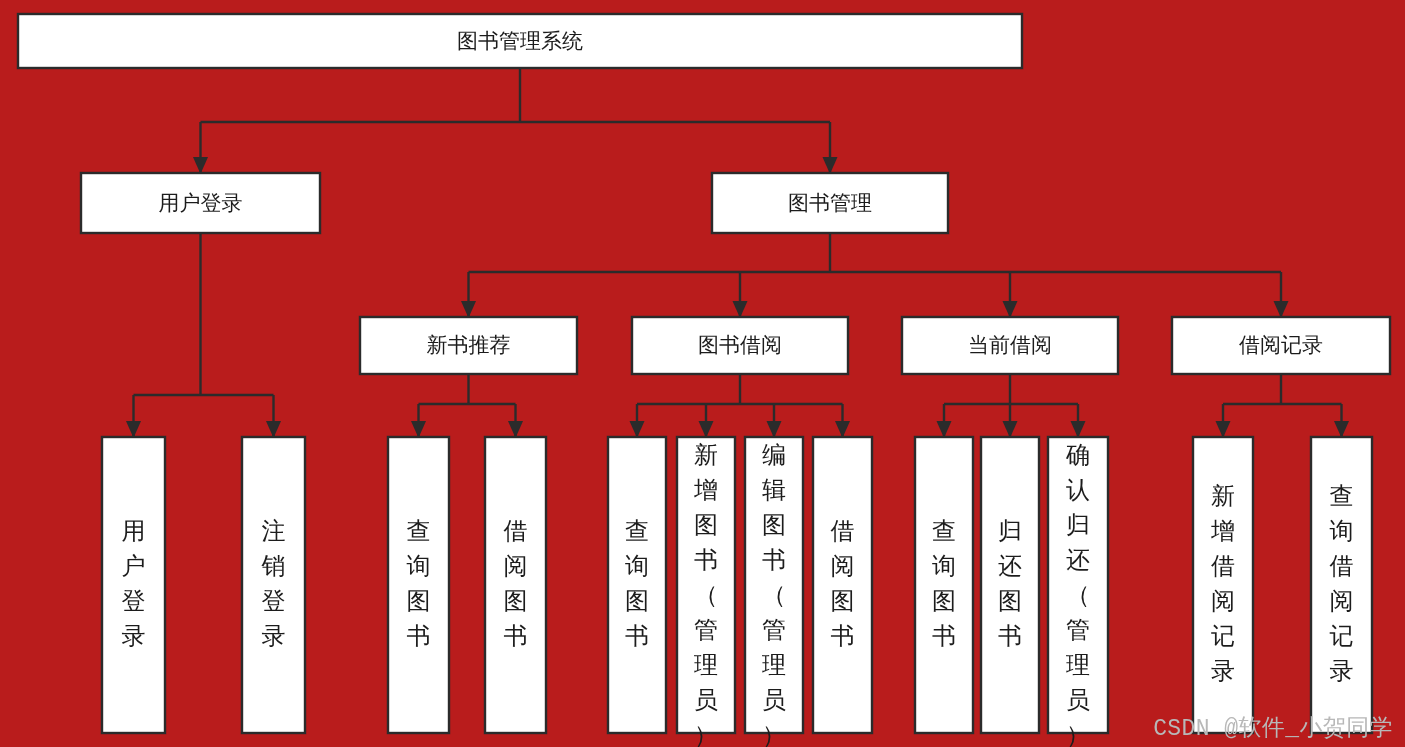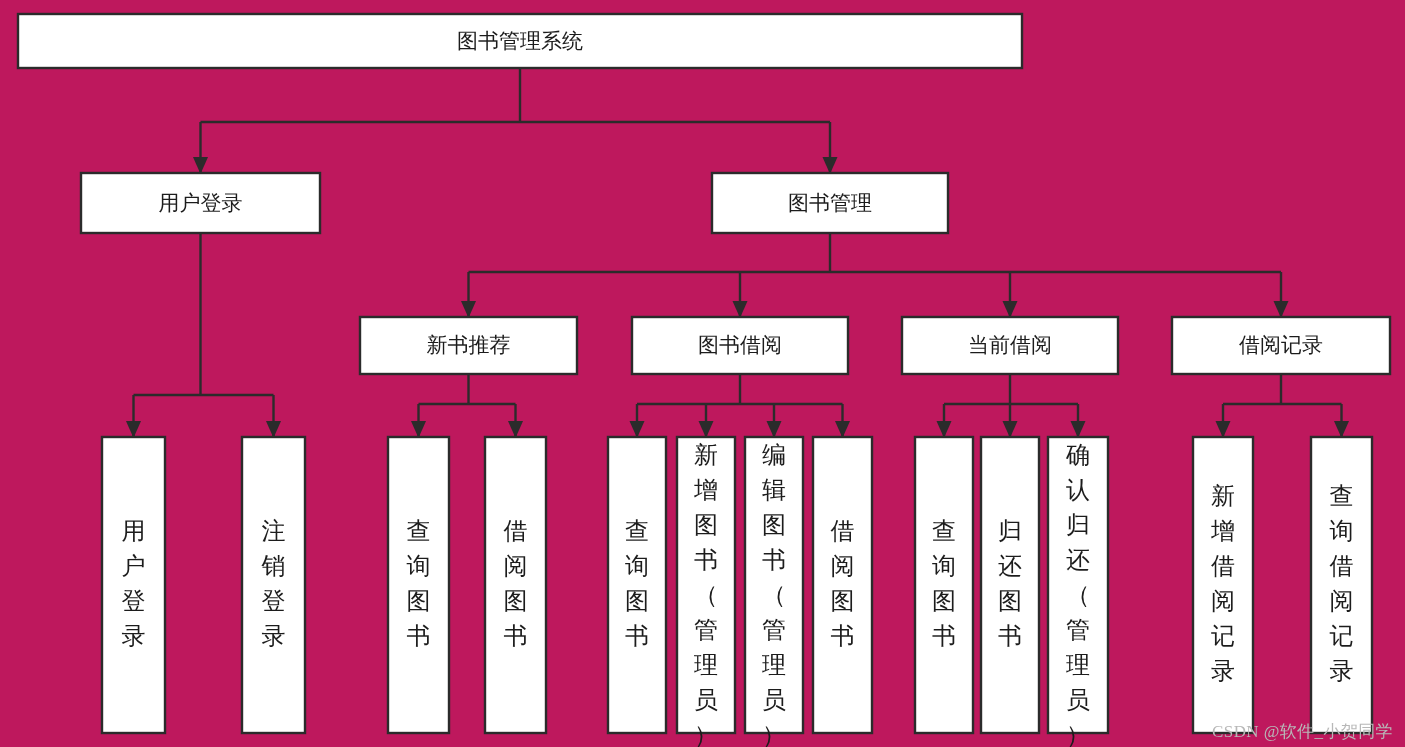--- a/index.html
+++ b/index.html
@@ -10,21 +10,21 @@
   body {
     width: 1405px;
     height: 747px;
     font-family: "Liberation Sans", "DejaVu Sans", sans-serif;
     overflow: hidden;
   }
   #diagram-root {
     position: relative;
     width: 1405px;
     height: 747px;
-    background: #be185d;
+    background: #b91c1c;
   }
   svg#flow-svg {
     position: absolute;
     left: 0;
     top: 0;
     width: 1405px;
     height: 747px;
     display: block;
   }
   .node-box {
@@ -47,22 +47,22 @@
     stroke-linecap: butt;
   }
   .arrow-head {
     fill: #2b2b2b;
     stroke: none;
   }
   .watermark {
     position: absolute;
     right: 12px;
     bottom: 4px;
-    font-family: Liberation Serif, serif;
-    font-size: 17px;
+    font-family: Liberation Mono, monospace;
+    font-size: 23px;
     color: #b8b8b8;
     white-space: nowrap;
     letter-spacing: 0.4px;
     user-select: none;
   }
 </style>
 </head>
 <body>
 
 <div id="diagram-root">

